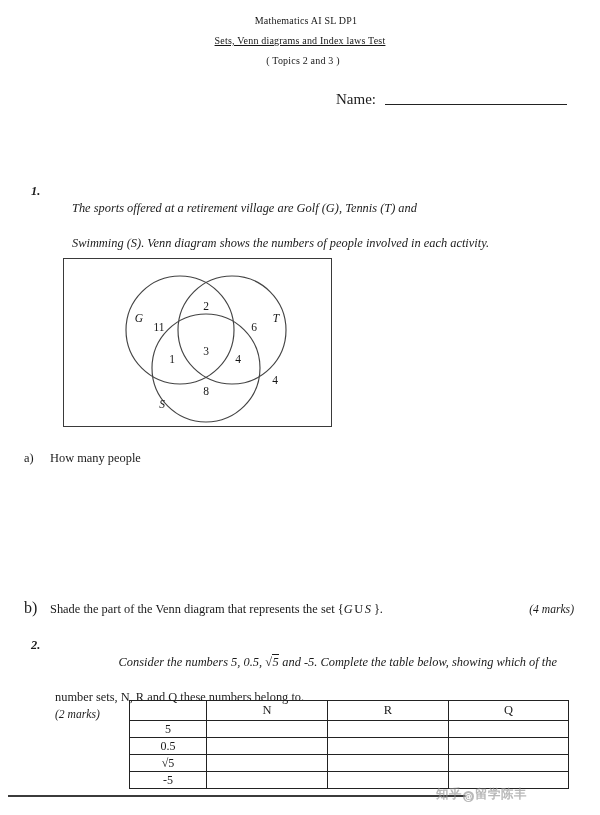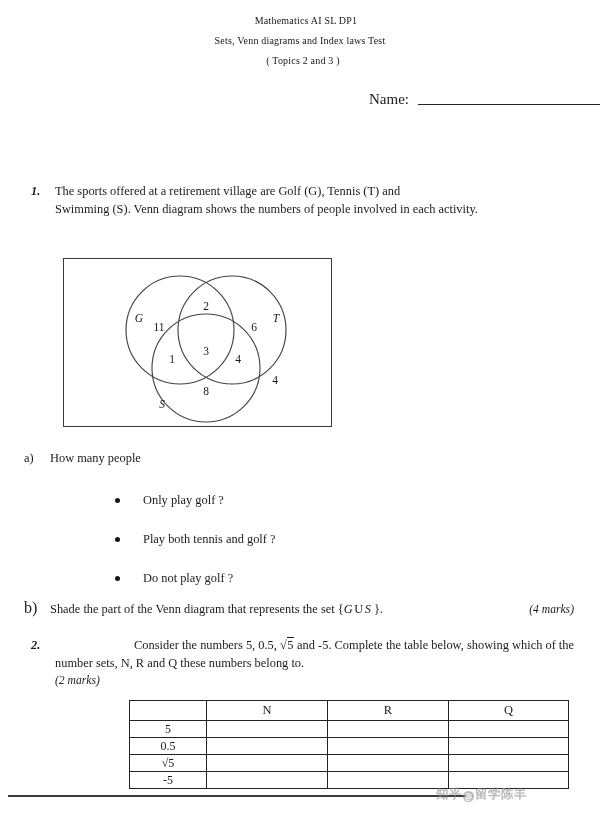--- a/index.html
+++ b/index.html
@@ -26,28 +26,28 @@
     padding-top: 11px;
     text-align: center;
   }
   .title-line {
     font-size: 10px;
     line-height: 20px;
     letter-spacing: .2px;
     color: #161616;
   }
   .title-line.l1 { padding-left: 12px; }
-  .title-line.l2 { padding-left: 0; }
+  .title-line.l2 { padding-left: 0; text-decoration: underline; }
   .title-line.l3 { padding-left: 6px; }
 
   .name-row {
     margin-top: 20px;
     display: flex;
     align-items: flex-end;
-    justify-content: flex-end;
+    justify-content: center;
     padding-left: 303px;
   }
   .name-label {
     font-size: 15px;
     line-height: 17px;
   }
   .name-rule {
     width: 182px;
     height: 0;
     border-bottom: 1.6px solid #222;
@@ -66,21 +66,21 @@
     width: 33px;
     flex: 0 0 33px;
     text-align: left;
     padding-left: 9px;
     font-style: italic;
     font-weight: bold;
     font-size: 12.4px;
     box-sizing: border-box;
   }
   .q-body { flex: 1 1 auto; position: relative; }
-  .q-body p { margin: 0; }
+  .q-body p { margin: 17px; font-style: italic; }
 
   #q1 { position: absolute; left: 22px; top: 183px; width: 545px; }
   #q1 .q-body { max-width: 500px; }
 
   
   .venn-wrap {
     position: absolute;
     left: 63px;
     top: 258px;
     width: 269px;
@@ -307,34 +307,20 @@
       <text x="143" y="134">8</text>
       <text x="212" y="123">4</text>
     </svg>
   </div>
 
   <div id="parta">
     <div class="lettered">
       <div class="letter">a)</div>
       <div>How many people</div>
     </div>
-    <ul class="bullets">
-      <li>
-        <span class="bullet-dot"></span>
-        <span>Only play golf ?</span>
-      </li>
-      <li>
-        <span class="bullet-dot"></span>
-        <span>Play both tennis and golf ?</span>
-      </li>
-      <li>
-        <span class="bullet-dot"></span>
-        <span>Do not play golf ?</span>
-      </li>
-    </ul>
   </div>
 
   <div id="partb">
     <div class="letter">b)</div>
     <div class="btext"><span>Shade the part of the Venn diagram that represents the set {</span><span class="mathset">G</span><span class="cup">U</span><span class="mathset">S</span><span> }.</span></div>
     <div class="marks">(4 marks)</div>
   </div>
 
   <div class="q-block" id="q2">
     <div class="q-num">2.</div>

